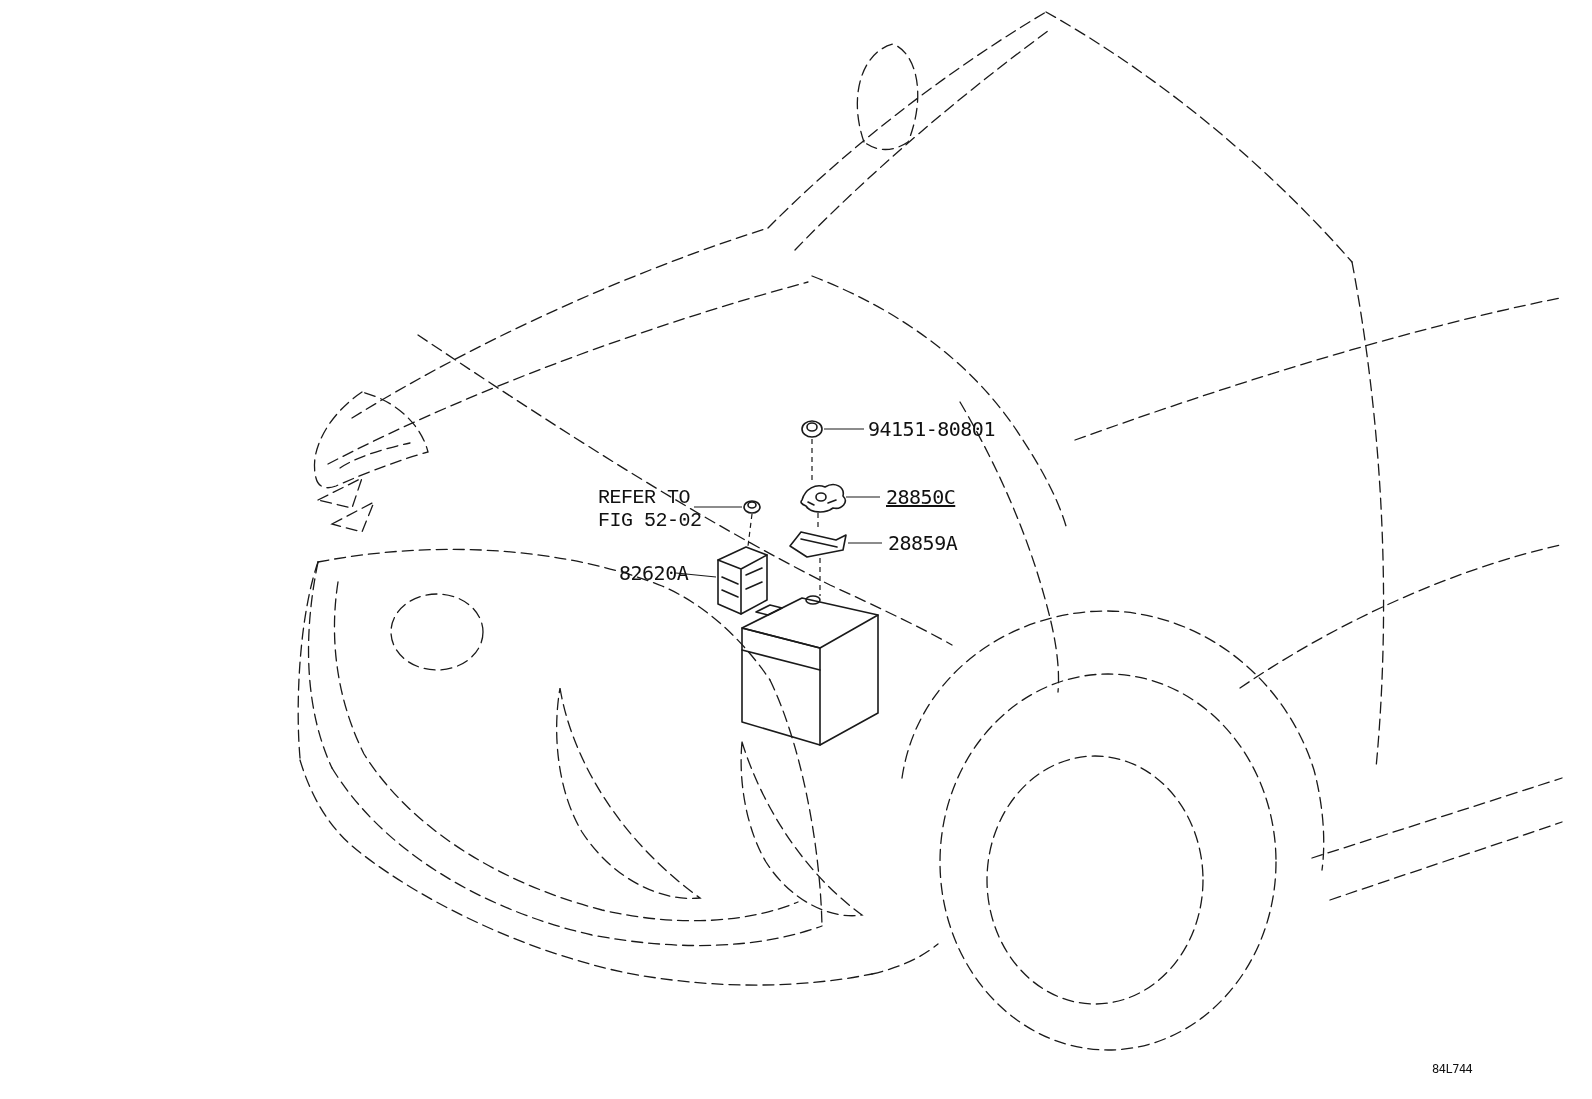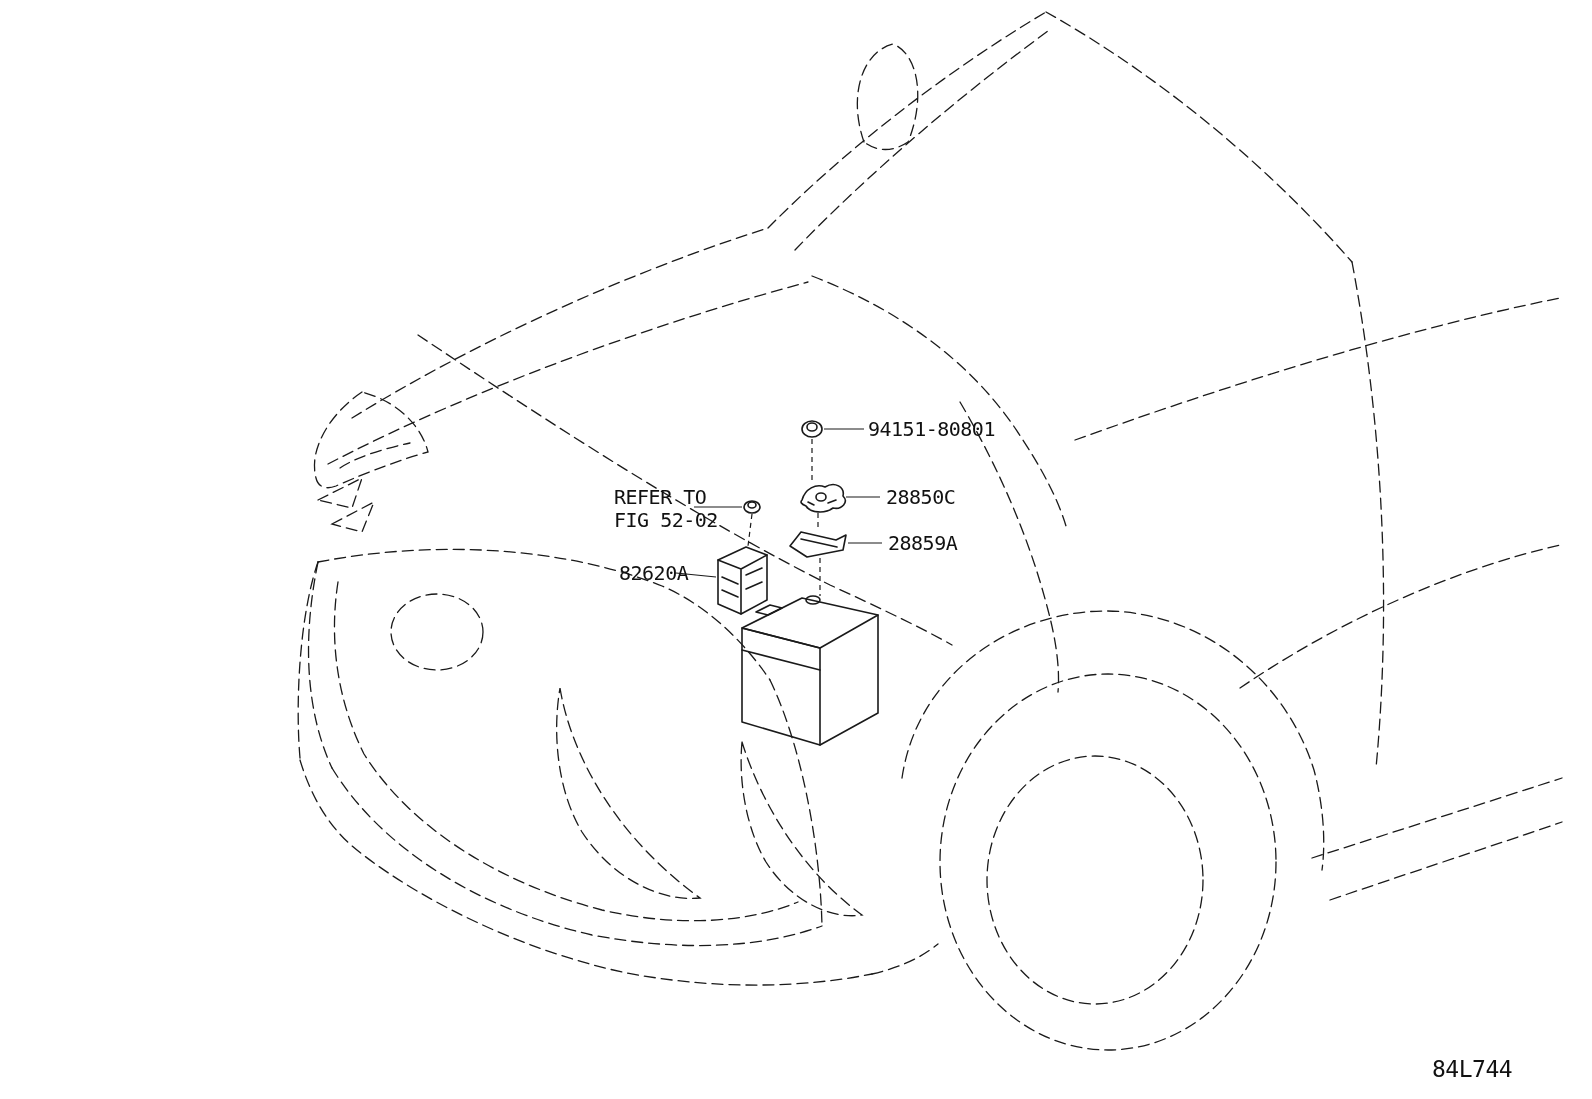--- a/index.html
+++ b/index.html
@@ -13,25 +13,25 @@
   .stage svg{position:absolute;left:0;top:0;}
   .label{
     position:absolute;
     font-size:20px;
     line-height:23px;
     color:#111;
     white-space:nowrap;
     letter-spacing:-0.5px;
   }
   .lbl-bolt{left:868px;top:418px;}
-  .lbl-clamp{left:886px;top:486px;}
+  .lbl-clamp{left:886px;top:486px;text-decoration:underline;}
   .lbl-bracket{left:888px;top:532px;}
   .lbl-fusebox{left:603px;top:562px;margin-left:16px;}
-  .lbl-refer{left:614px;top:486px;}
-  .lbl-code{left:1432px;top:1058px;font-size:23px;}
+  .lbl-refer{left:598px;top:486px;font-family:Liberation Mono, monospace;}
+  .lbl-code{left:1432px;top:1058px;font-size:12px;}
 </style>
 </head>
 <body>
 
 <div class="stage">
 
   <svg width="1592" height="1099" viewBox="0 0 1592 1099">
 
     <g fill="none" stroke="#1a1a1a" stroke-width="1.3" stroke-dasharray="11 6" stroke-linecap="round">
       <path d="M 352,418 C 470,345 620,275 768,228"></path>

